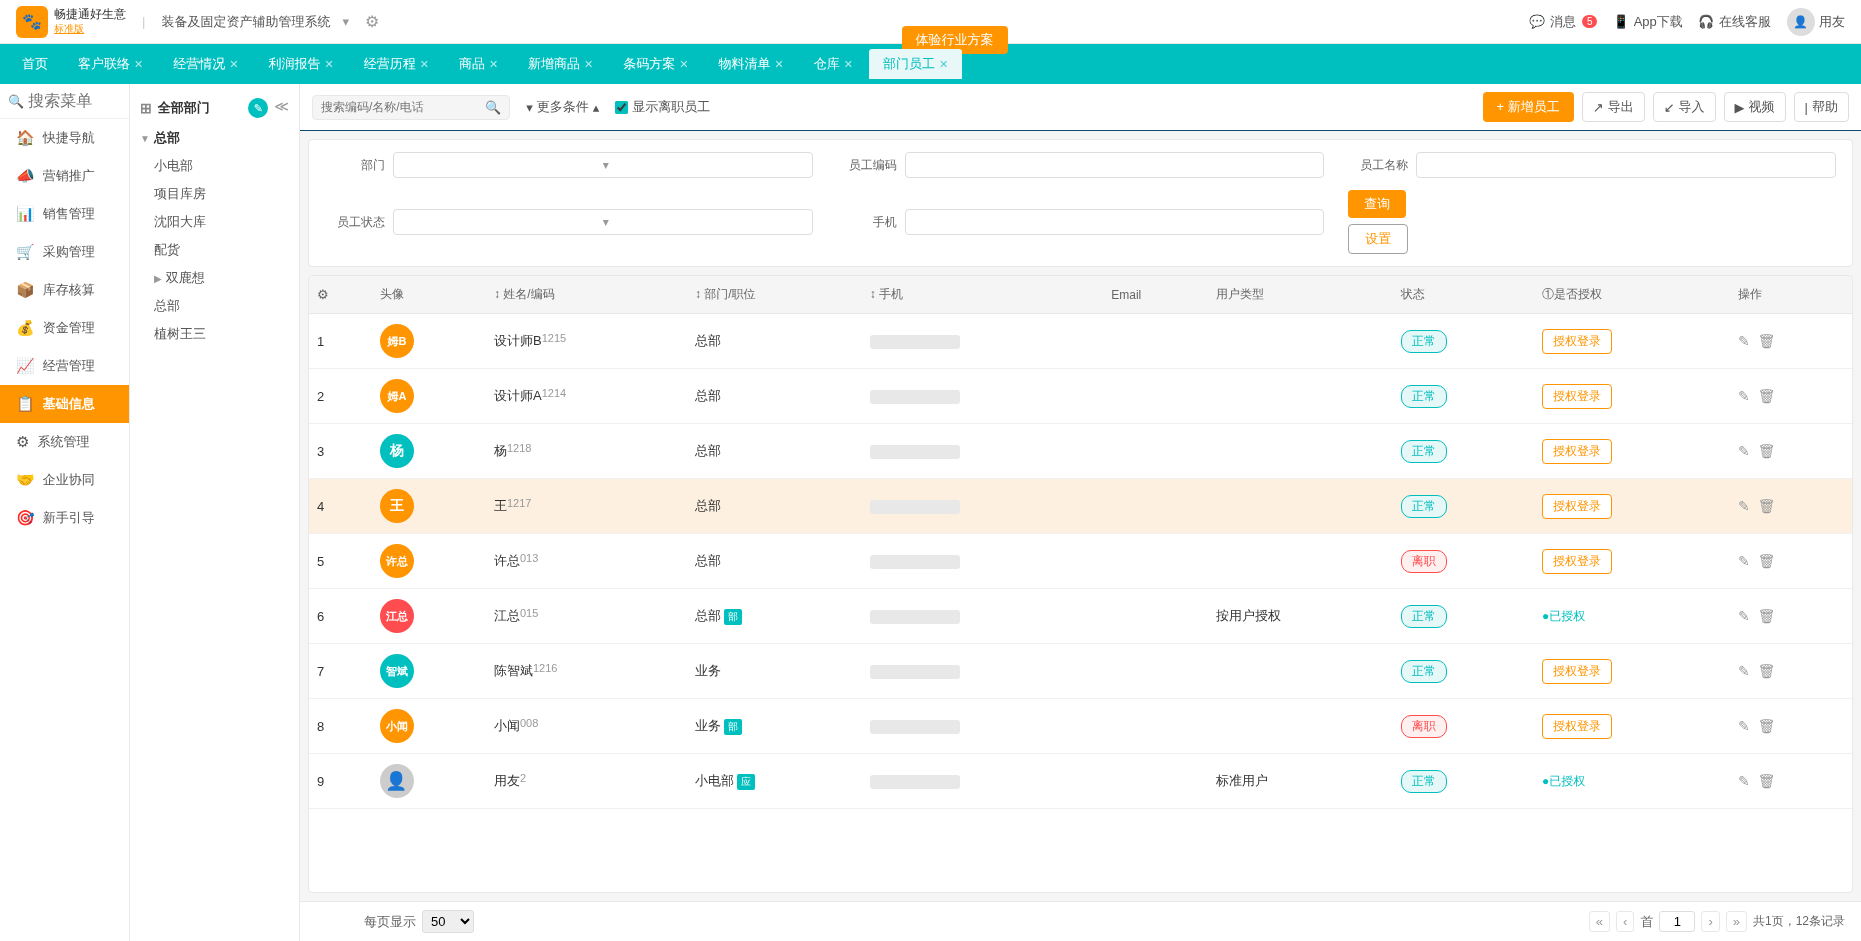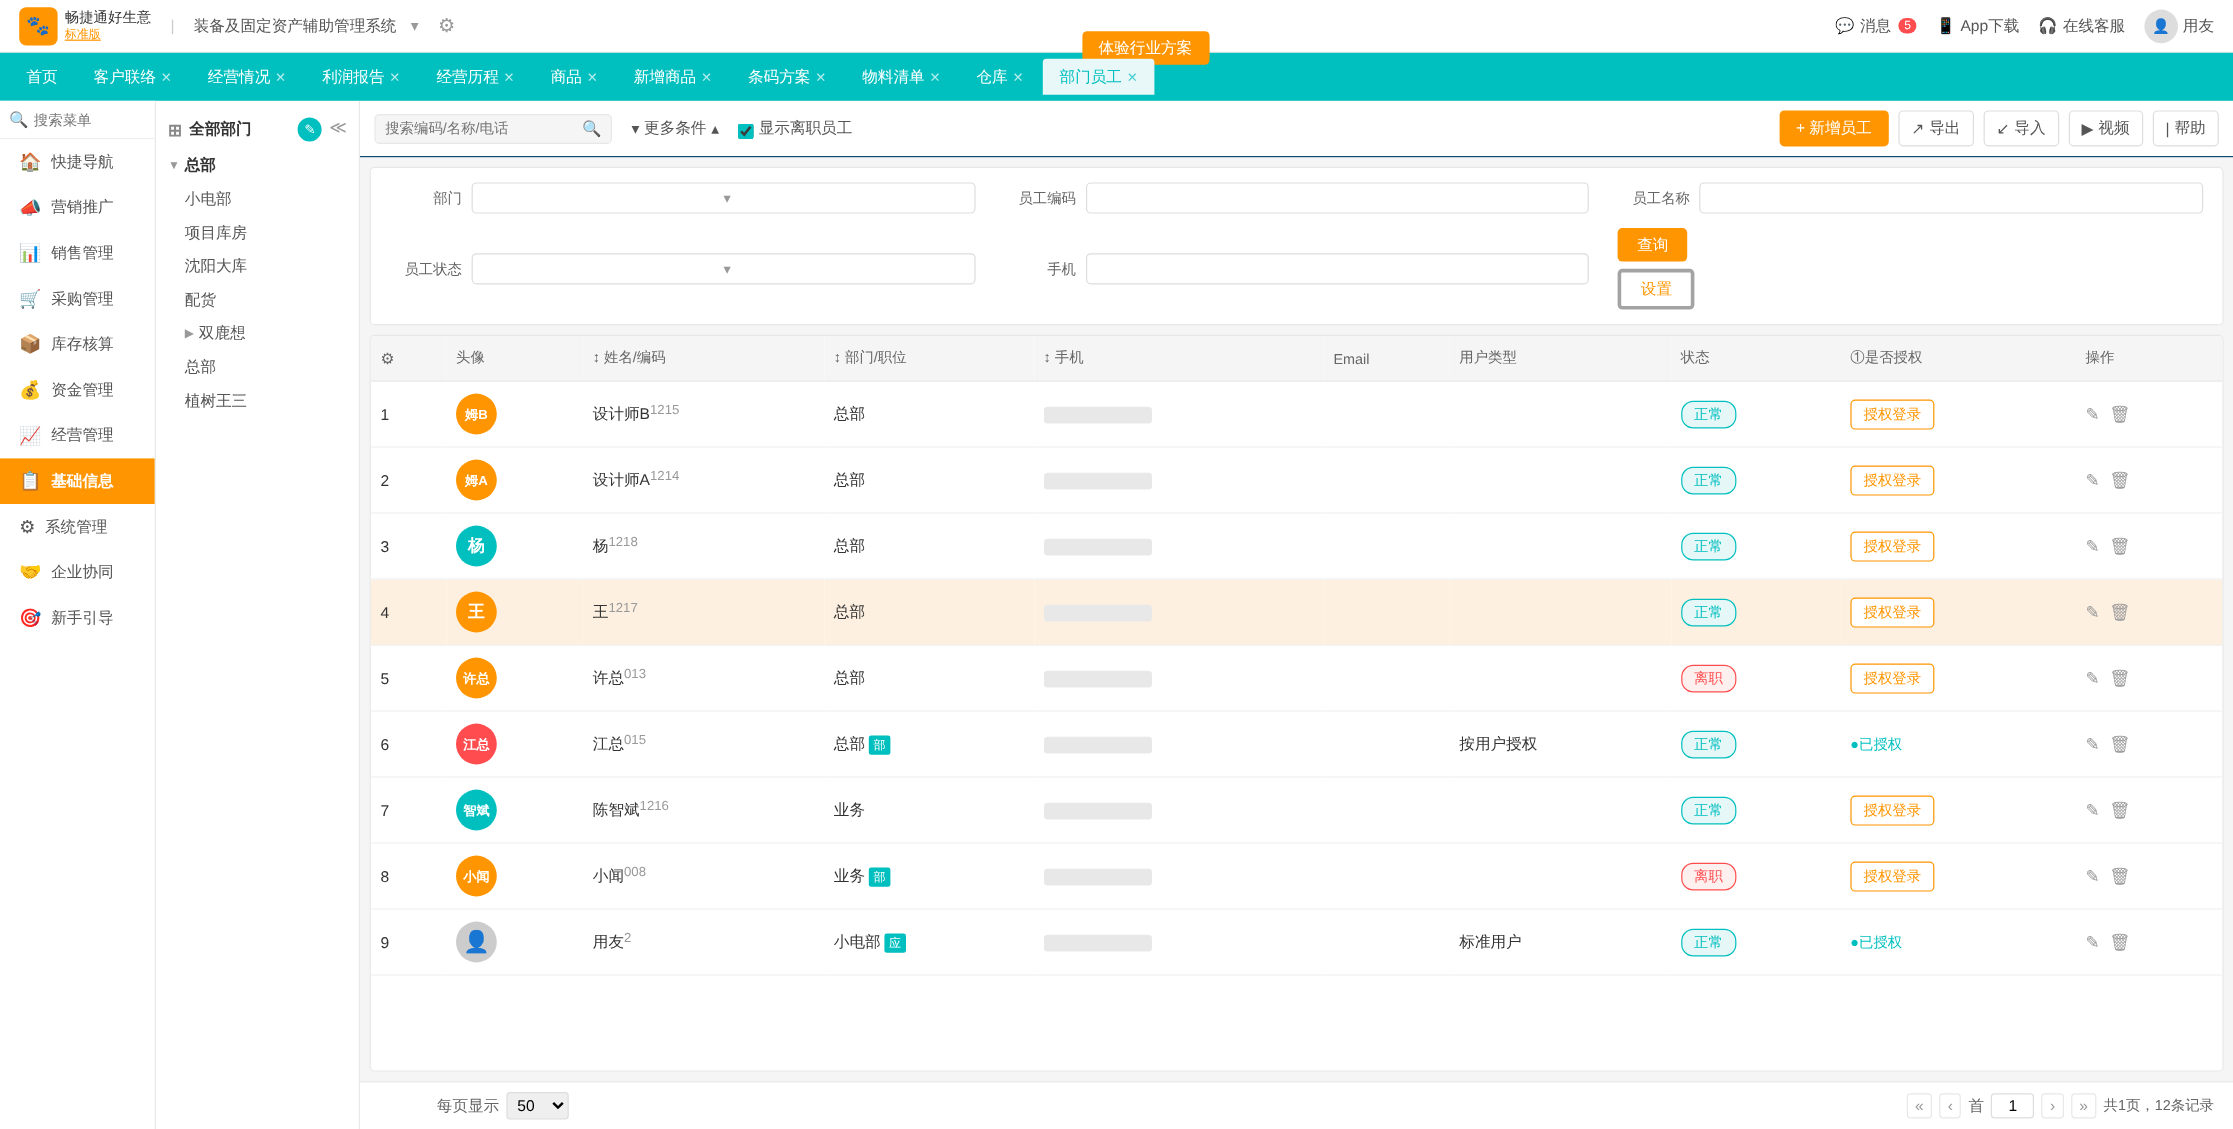--- a/index.html
+++ b/index.html
@@ -33,21 +33,21 @@
     }
     .nav-tab.active { background: #e8f7f7; color: #00bfbf; }
     .nav-tab .close-x { font-size: 11px; opacity: 0.7; }
 
     
     .main-layout { display: flex; height: calc(100vh - 84px); }
 
     
     .sidebar { width: 130px; background: #fff; border-right: 1px solid #e8e8e8; display: flex; flex-direction: column; flex-shrink: 0; }
     .sidebar-search { padding: 8px; border-bottom: 1px solid #f0f0f0; display: flex; align-items: center; gap: 4px; }
-    .sidebar-search input { border: none; outline: none; font-size: 12px; width: 100%; background: transparent; }
+    .sidebar-search input { border: none; outline: none; font-size: 16px; width: 100%; background: transparent; }
     .sidebar-menu { flex: 1; overflow-y: auto; }
     .sidebar-item {
       display: flex; align-items: center; gap: 8px; padding: 10px 16px;
       cursor: pointer; color: #555; font-size: 13px;
     }
     .sidebar-item.active { background: #ff9500; color: white; font-weight: bold; }
     .sidebar-item .si-icon { font-size: 15px; }
 
     
     .content-area { flex: 1; display: flex; overflow: hidden; }
@@ -65,36 +65,36 @@
     .tree-triangle { font-size: 10px; color: #999; }
 
     
     .table-area { flex: 1; display: flex; flex-direction: column; overflow: hidden; background: #f5f5f5; }
 
     
     .toolbar { background: #fff; padding: 8px 12px; display: flex; align-items: center; gap: 8px; border-bottom: 1px solid #0c4a6e; }
     .search-input-wrap { display: flex; align-items: center; background: #f5f5f5; border: 1px solid #e8e8e8; border-radius: 4px; padding: 4px 8px; gap: 4px; }
     .search-input-wrap input { border: none; background: transparent; outline: none; font-size: 12px; width: 160px; }
     .filter-btn { display: flex; align-items: center; gap: 4px; color: #555; cursor: pointer; padding: 4px 8px; }
-    .show-resigned { display: flex; align-items: flex-end; gap: 4px; color: #555; cursor: pointer; }
+    .show-resigned { display: flex; align-items: center; gap: 4px; color: #555; cursor: pointer; }
     .show-resigned input[type=checkbox] { accent-color: #00bfbf; }
     .toolbar-right { margin-left: auto; display: flex; align-items: center; gap: 8px; }
     .btn-primary { background: #ff9500; color: white; border: none; padding: 6px 14px; border-radius: 4px; cursor: pointer; font-size: 13px; display: flex; align-items: center; gap: 4px; }
     .btn-outline { background: white; color: #555; border: 1px solid #ddd; padding: 5px 10px; border-radius: 4px; cursor: pointer; font-size: 12px; display: flex; align-items: center; gap: 4px; }
 
     
     .filter-form { background: #fff; padding: 12px 16px; border: 1px solid #e8e8e8; margin: 8px; border-radius: 4px; display: grid; grid-template-columns: 1fr 1fr 1fr; gap: 12px 24px; }
     .filter-row { display: flex; align-items: center; gap: 8px; }
     .filter-label { color: #666; font-size: 12px; white-space: nowrap; min-width: 60px; text-align: right; }
     .filter-input { flex: 1; border: 1px solid #ddd; border-radius: 4px; padding: 5px 8px; font-size: 12px; outline: none; }
     .filter-select-wrap { flex: 1; display: flex; align-items: center; border: 1px solid #ddd; border-radius: 4px; padding: 5px 8px; background: white; cursor: pointer; }
     .filter-select-wrap span { flex: 1; font-size: 12px; color: #999; }
     .filter-btns { display: flex; flex-direction: column; gap: 6px; justify-content: center; }
     .btn-search { background: #ff9500; color: white; border: none; padding: 5px 16px; border-radius: 4px; cursor: pointer; font-size: 13px; }
-    .btn-set { background: white; color: #ff9500; border: 3px solid #a3a3a3; padding: 5px 16px; border-radius: 4px; cursor: pointer; font-size: 13px; }
+    .btn-set { background: white; color: #ff9500; border: 1px solid #a3a3a3; padding: 5px 16px; border-radius: 4px; cursor: pointer; font-size: 13px; }
 
     
     .table-wrap { flex: 1; overflow: auto; margin: 0 8px 8px; background: #fff; border: 1px solid #e8e8e8; border-radius: 4px; }
     table { width: 100%; border-collapse: collapse; }
     thead tr { background: #f5f5f5; }
     th { padding: 10px 8px; text-align: left; font-size: 12px; color: #666; font-weight: normal; border-bottom: 1px solid #e8e8e8; white-space: nowrap; }
     td { padding: 10px 8px; font-size: 13px; color: #333; border-bottom: 1px solid #f0f0f0; }
     tr.highlighted td { background: #fdf0e0; }
 
     .avatar { width: 34px; height: 34px; border-radius: 50%; display: flex; align-items: center; justify-content: center; font-size: 13px; color: white; font-weight: bold; flex-shrink: 0; }

